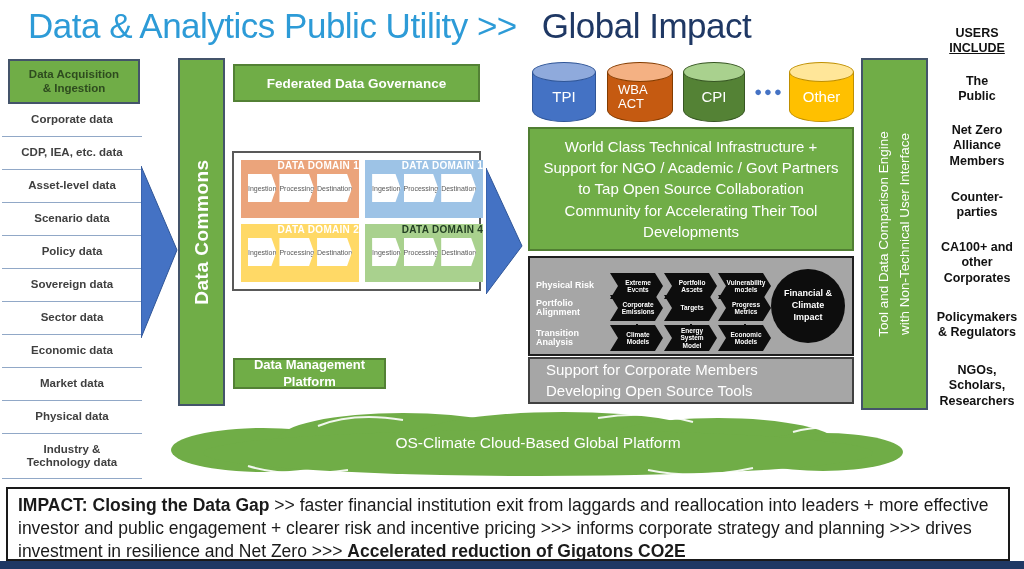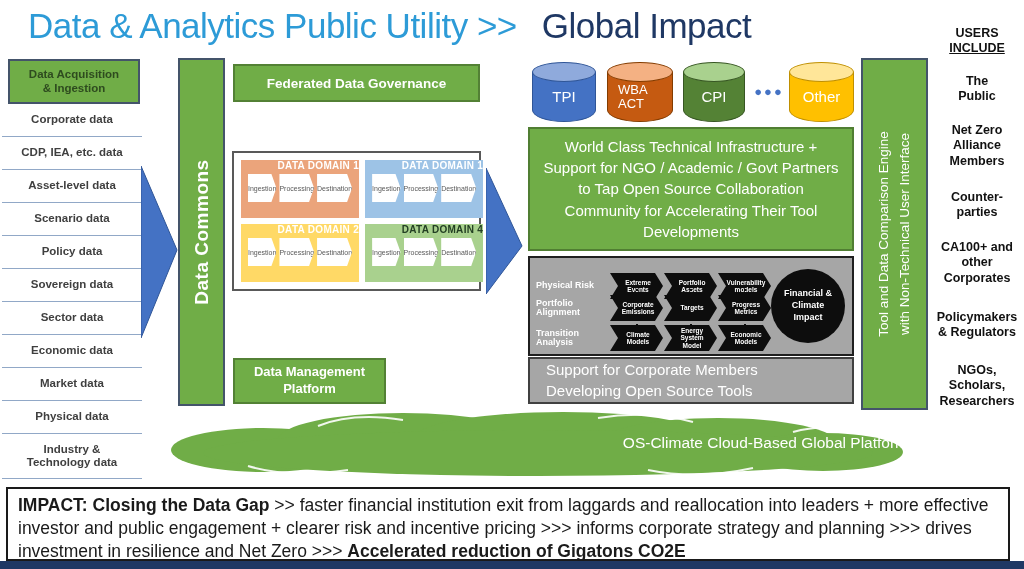--- a/index.html
+++ b/index.html
@@ -88,21 +88,21 @@
            border:2px solid #404040;box-sizing:border-box;color:#fff;font-size:15px;line-height:1.35;
            display:flex;align-items:center;justify-content:center;text-align:left;}
 
   
   .users{position:absolute;left:930px;width:94px;text-align:center;font-weight:bold;color:#111;
          font-size:12.5px;line-height:1.22;}
   .users .ul2{text-decoration:underline;}
 
   
   .cloud{position:absolute;left:168px;top:406px;width:740px;height:72px;}
-  .cloud-label{position:absolute;left:0;right:0;top:28px;text-align:right;color:#fff;font-size:15.5px;}
+  .cloud-label{position:absolute;left:0;right:0;top:28px;text-align:center;color:#fff;font-size:15.5px;}
 
   
   .impact{position:absolute;left:6px;top:487px;width:1004px;height:74px;background:#fff;
           border:2px solid #1a1a1a;box-sizing:border-box;padding:5px 10px;font-size:17.5px;
           color:#1a1a1a;line-height:1.32;}
   .impact b{font-weight:bold;}
 
   .navybar{position:absolute;left:0;top:561px;width:1024px;height:8px;background:#1F3864;}
 </style>
 </head>
@@ -194,21 +194,21 @@
     <div class="dcell dc3">
       <div class="dtitle">DATA DOMAIN 4</div>
       <div class="dsteps">
         <div class="dstep">Ingestion</div>
         <div class="dstep">Processing</div>
         <div class="dstep">Destination</div>
       </div>
     </div>
   </div>
 
-  <div class="gbox dmp" style="left:233px;top:358px;width:153px;height:46px;">
+  <div class="gbox dmp" style="left:233px;top:358px;width:153px;height:31px;">
     <span style="display:inline-block;max-width:120px;">Data Management Platform</span>
   </div>
 
   <svg class="arrow-svg" style="left:486px;top:161px;" width="38" height="138" viewBox="0 0 38 138">
     <polygon points="0,7 36,85 0,133" fill="#4472C4" stroke="#2F5597" stroke-width="1"></polygon>
   </svg>
 
   <div class="cyl tpi" style="left:532px;width:64px;">
     <div class="cyl-body">
         <span>TPI</span>

